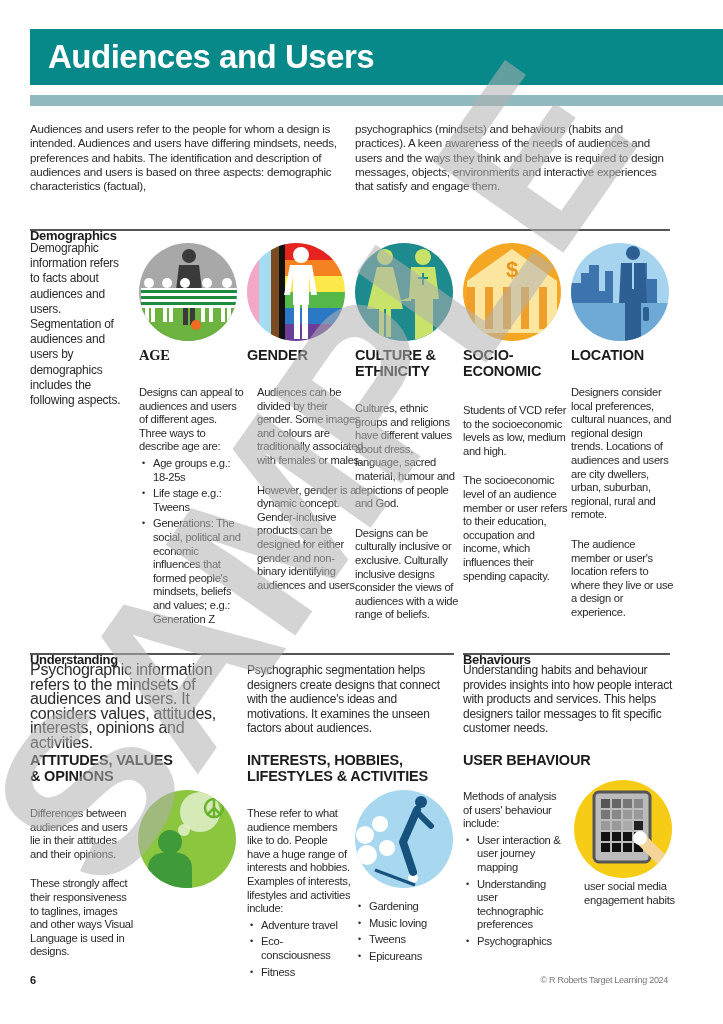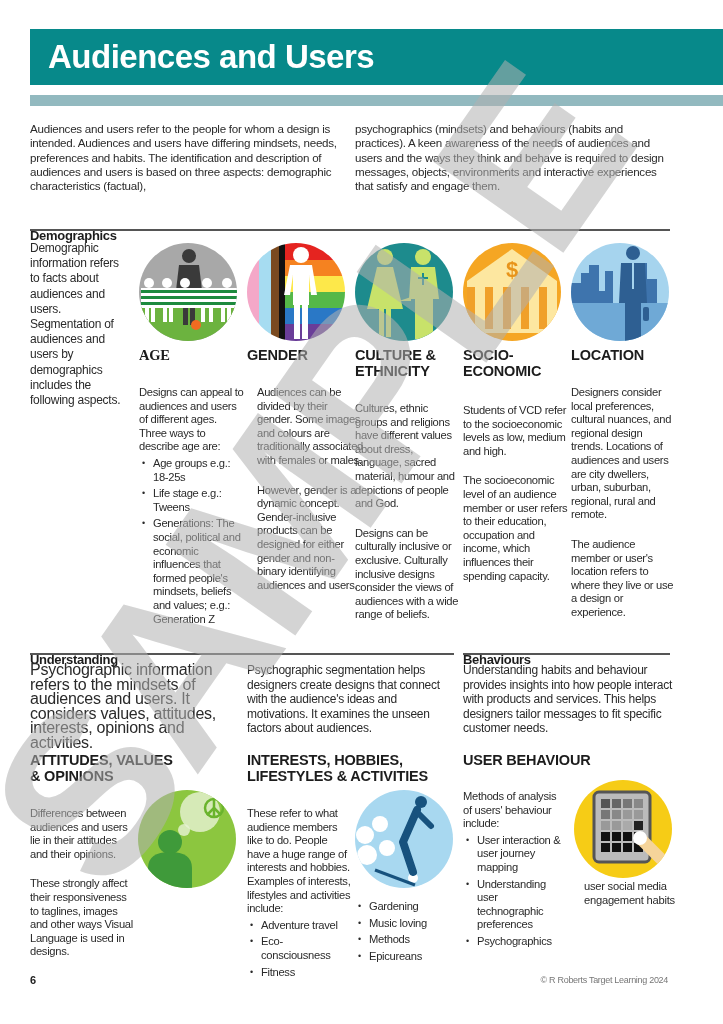--- a/index.html
+++ b/index.html
@@ -231,21 +231,21 @@
     <circle cx="66" cy="12" r="6" fill="#17527e"></circle>
     <path d="M62 20 l-14 32 l10 30" fill="none" stroke="#17527e" stroke-width="8" stroke-linecap="round" stroke-linejoin="round"></path>
     <path d="M62 22 l14 14" fill="none" stroke="#17527e" stroke-width="6" stroke-linecap="round"></path>
     <line x1="20" y1="80" x2="60" y2="95" stroke="#17527e" stroke-width="3"></line>
   </svg>
 </div>
 <div class="text col-text" style="left:355px; top:897px; width:100px;">
   <ul class="bul">
     <li>Gardening</li>
     <li>Music loving</li>
-    <li>Methods</li>
+    <li>Tweens</li>
     <li>Epicureans</li>
   </ul>
 </div>
 
 <div class="col-h" style="left:463px; top:752px; width:150px;">USER BEHAVIOUR</div>
 <div class="text col-text" style="left:463px; top:774px; width:100px;">
   <p>Methods of analysis of users' behaviour include:</p>
   <ul class="bul">
     <li>User interaction &amp; user journey mapping</li>
     <li>Understanding user technographic preferences</li>

